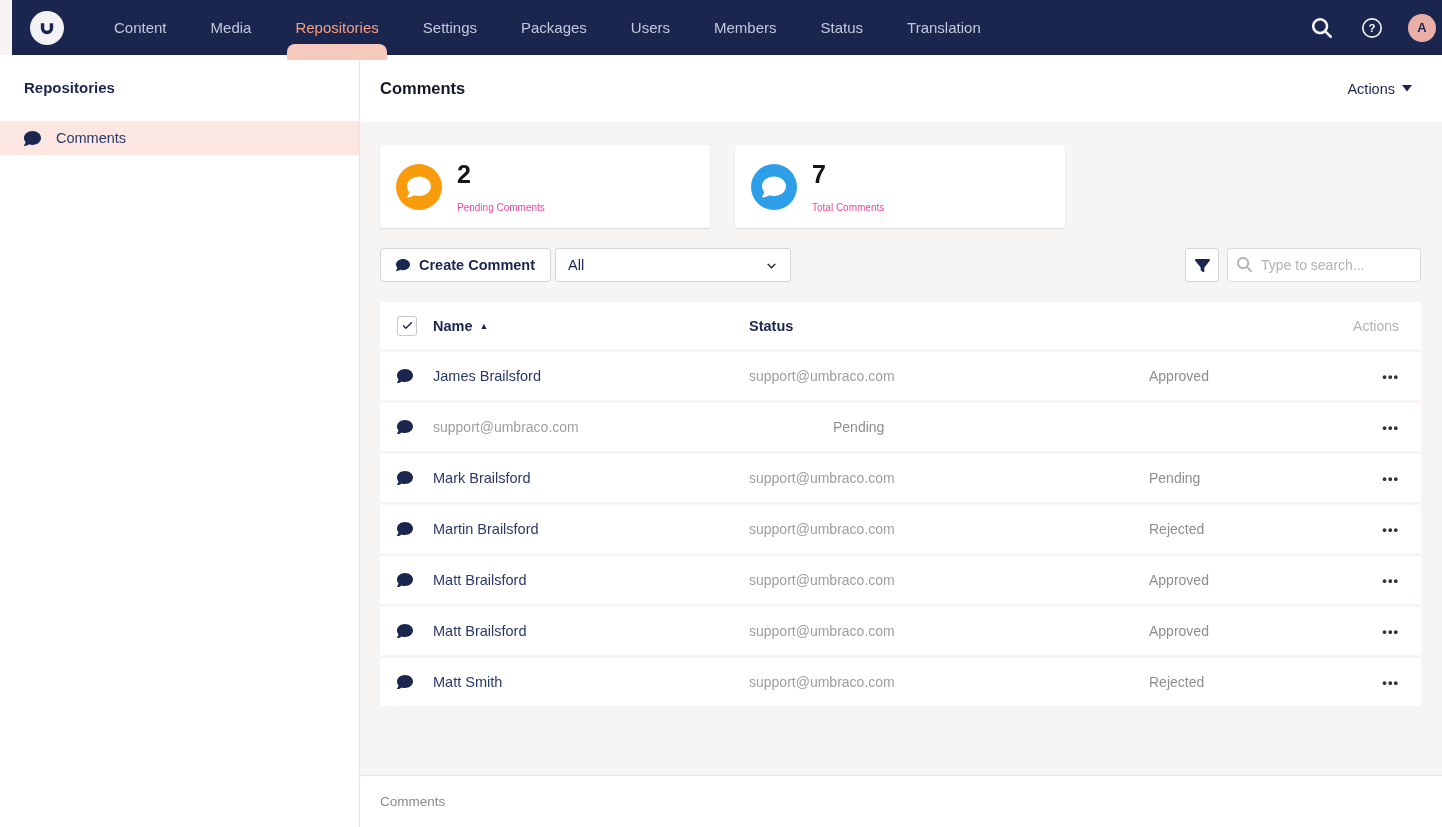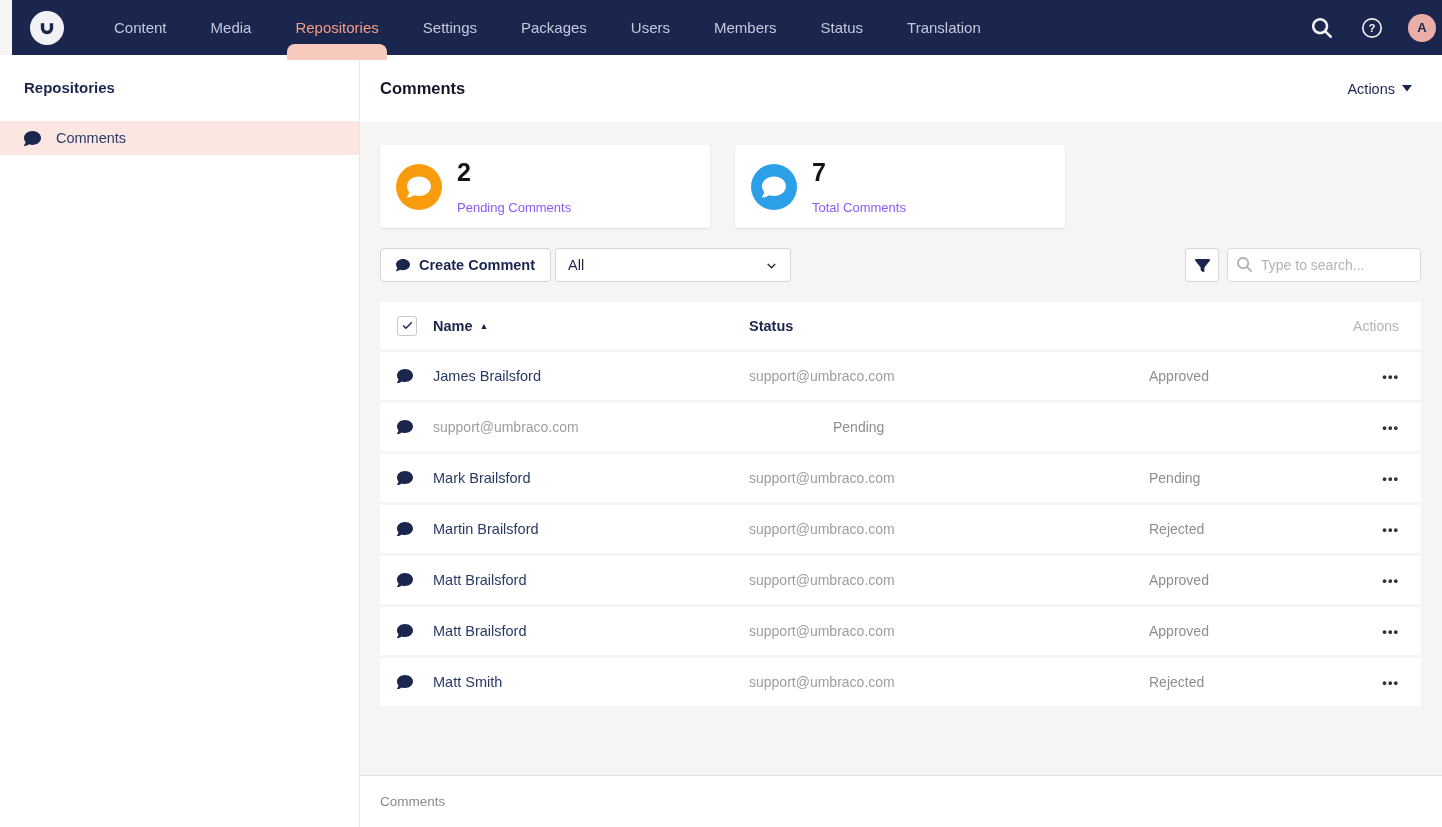--- a/index.html
+++ b/index.html
@@ -48,21 +48,21 @@
   .content { flex: 1; background: #f6f5f4; padding: 23px 21px 0 20px; overflow: hidden; }
 
   
   .cards { display: flex; gap: 25px; }
   .card { width: 330px; height: 83px; background: #fff; border-radius: 3px;
     box-shadow: 0 1px 2px rgba(0,0,0,0.10); display: flex; align-items: center; padding-left: 16px; }
   .stat-circle { width: 46px; height: 46px; border-radius: 50%; display: flex;
     align-items: center; justify-content: center; flex: none; }
   .stat-text { margin-left: 15px; }
   .stat-value { font-size: 25px; font-weight: bold; color: #151515; line-height: 26px; }
-  .stat-label { font-size: 13px; color: #8b5cf6; margin-top: 15px; }
+  .stat-label { font-size: 10px; color: #ec4899; margin-top: 15px; }
 
   
   .toolbar { margin-top: 20px; display: flex; align-items: center; }
   .btn-create { height: 34px; display: flex; align-items: center; gap: 9px; padding: 16px 15px;
     background: #fff; border: 1px solid #d8d6d4; border-radius: 4px; color: #1b264f;
     font-size: 14.5px; font-weight: bold; cursor: pointer; }
   .select { margin-left: 4px; width: 236px; height: 34px; background: #fff;
     border: 1px solid #d8d6d4; border-radius: 3px; display: flex; align-items: center;
     padding: 0 12px; color: #1b264f; font-size: 14.5px; cursor: pointer; gap: 19px; }
   .select .sel-value { flex: 1; }

